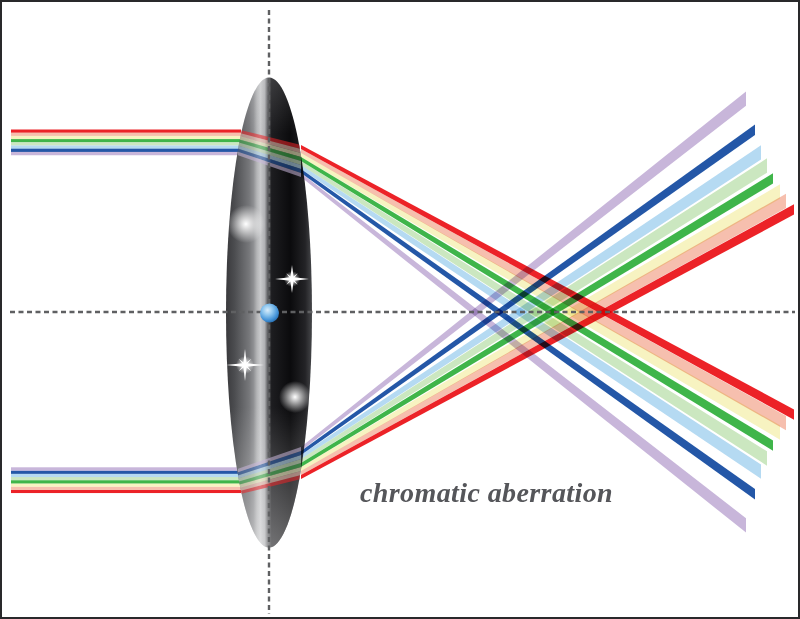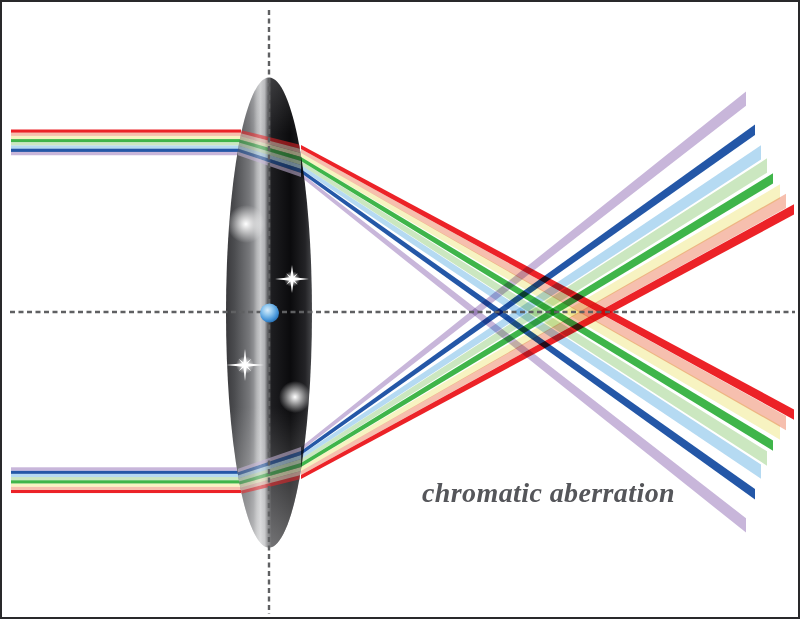--- a/index.html
+++ b/index.html
@@ -7,22 +7,22 @@
     position:relative;
     width:796px;height:615px;
     border:2px solid #29292b;
     background:#ffffff;
     overflow:hidden;
     font-family:"Liberation Sans", sans-serif;
   }
   .canvas svg{position:absolute;left:0;top:0;}
   .caption{
     position:absolute;
-    left:349px;top:475px;width:324px;
-    text-align:right;
+    left:358px;top:475px;width:324px;
+    text-align:left;
     font-family:"Liberation Serif","DejaVu Serif",serif;
     font-style:italic;
     font-weight:bold;
     font-size:28px;
     letter-spacing:0.4px;
     color:#55565a;
     user-select:none;
   }
   .band{mix-blend-mode:multiply;}
 </style>

